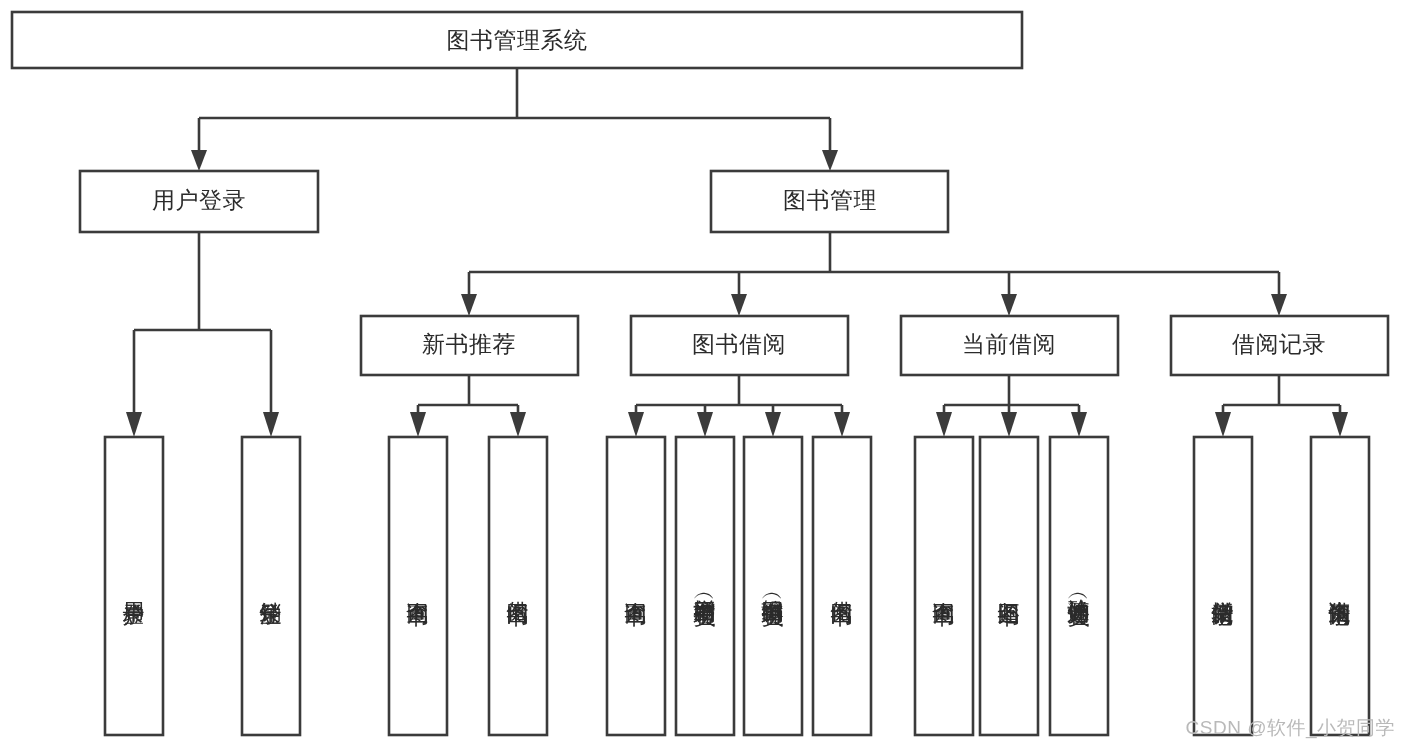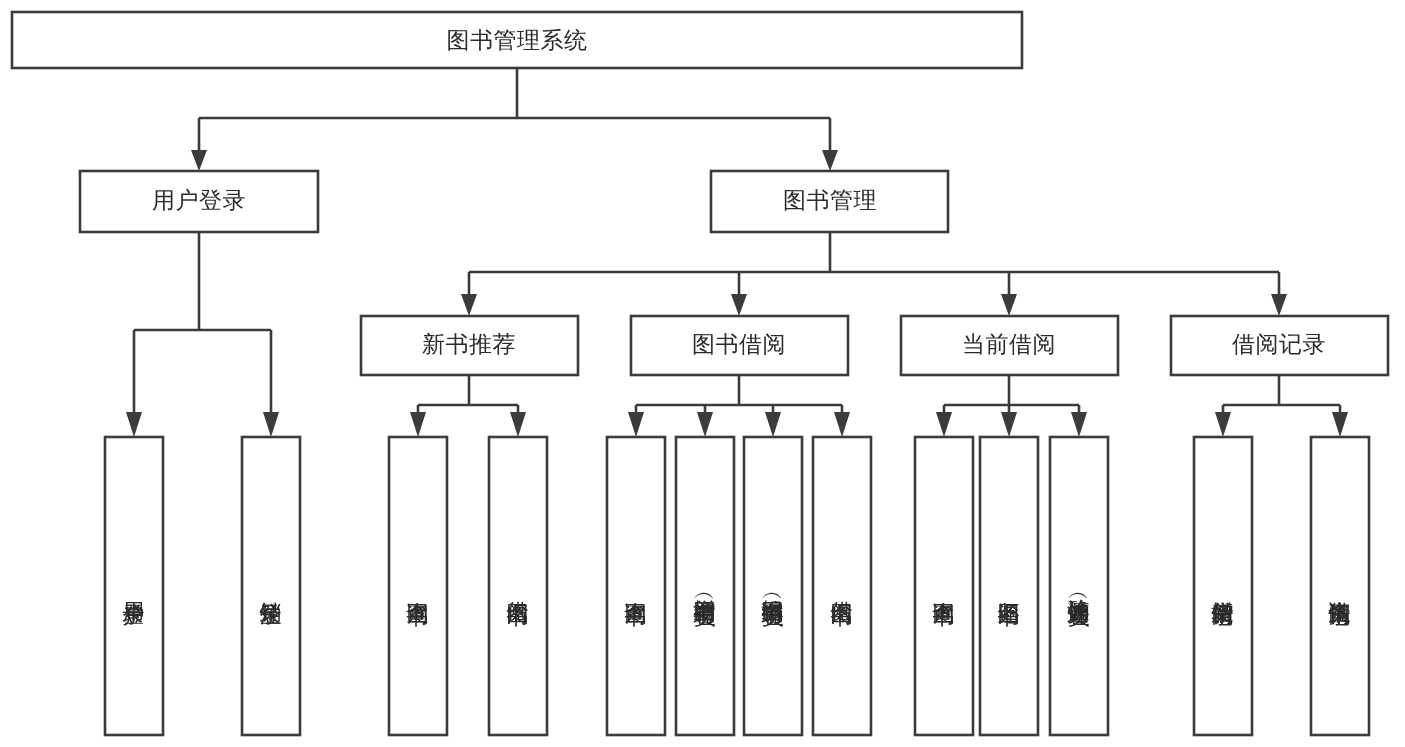--- a/index.html
+++ b/index.html
@@ -231,13 +231,14 @@
       <text class="node-label vertical-label" x="1223" y="586">新增借阅记录</text>
     </g>
 
     <g>
       <rect class="node-box" x="1311" y="437" width="58" height="298"></rect>
       <text class="node-label vertical-label" x="1340" y="586">查询借阅记录</text>
     </g>
 
   </svg>
 
+  <div class="watermark">CSDN @软件_小贺同学</div>
 </div>
 
 </body></html>

